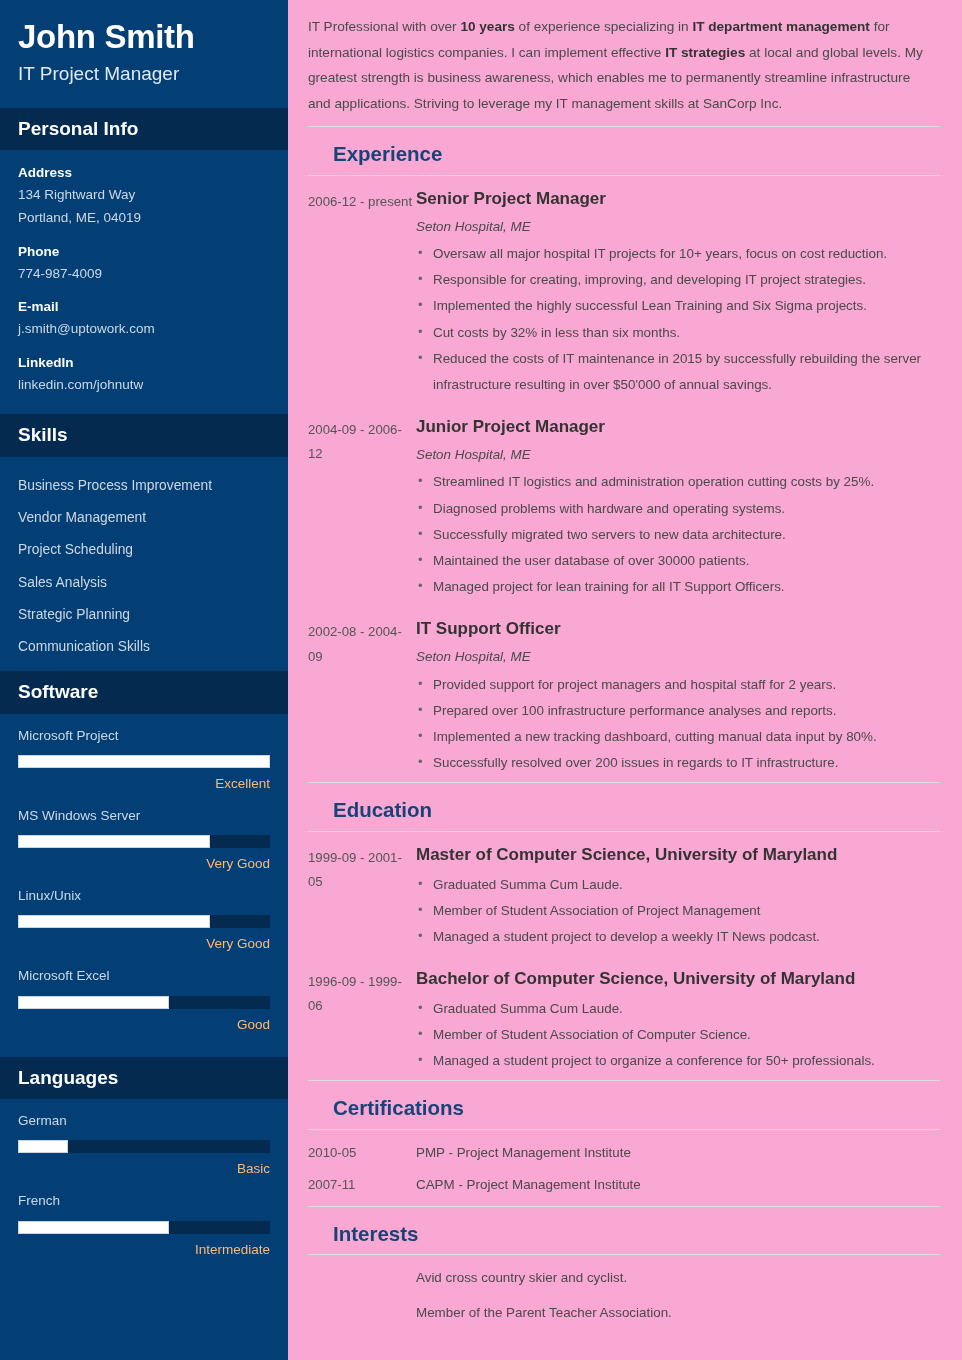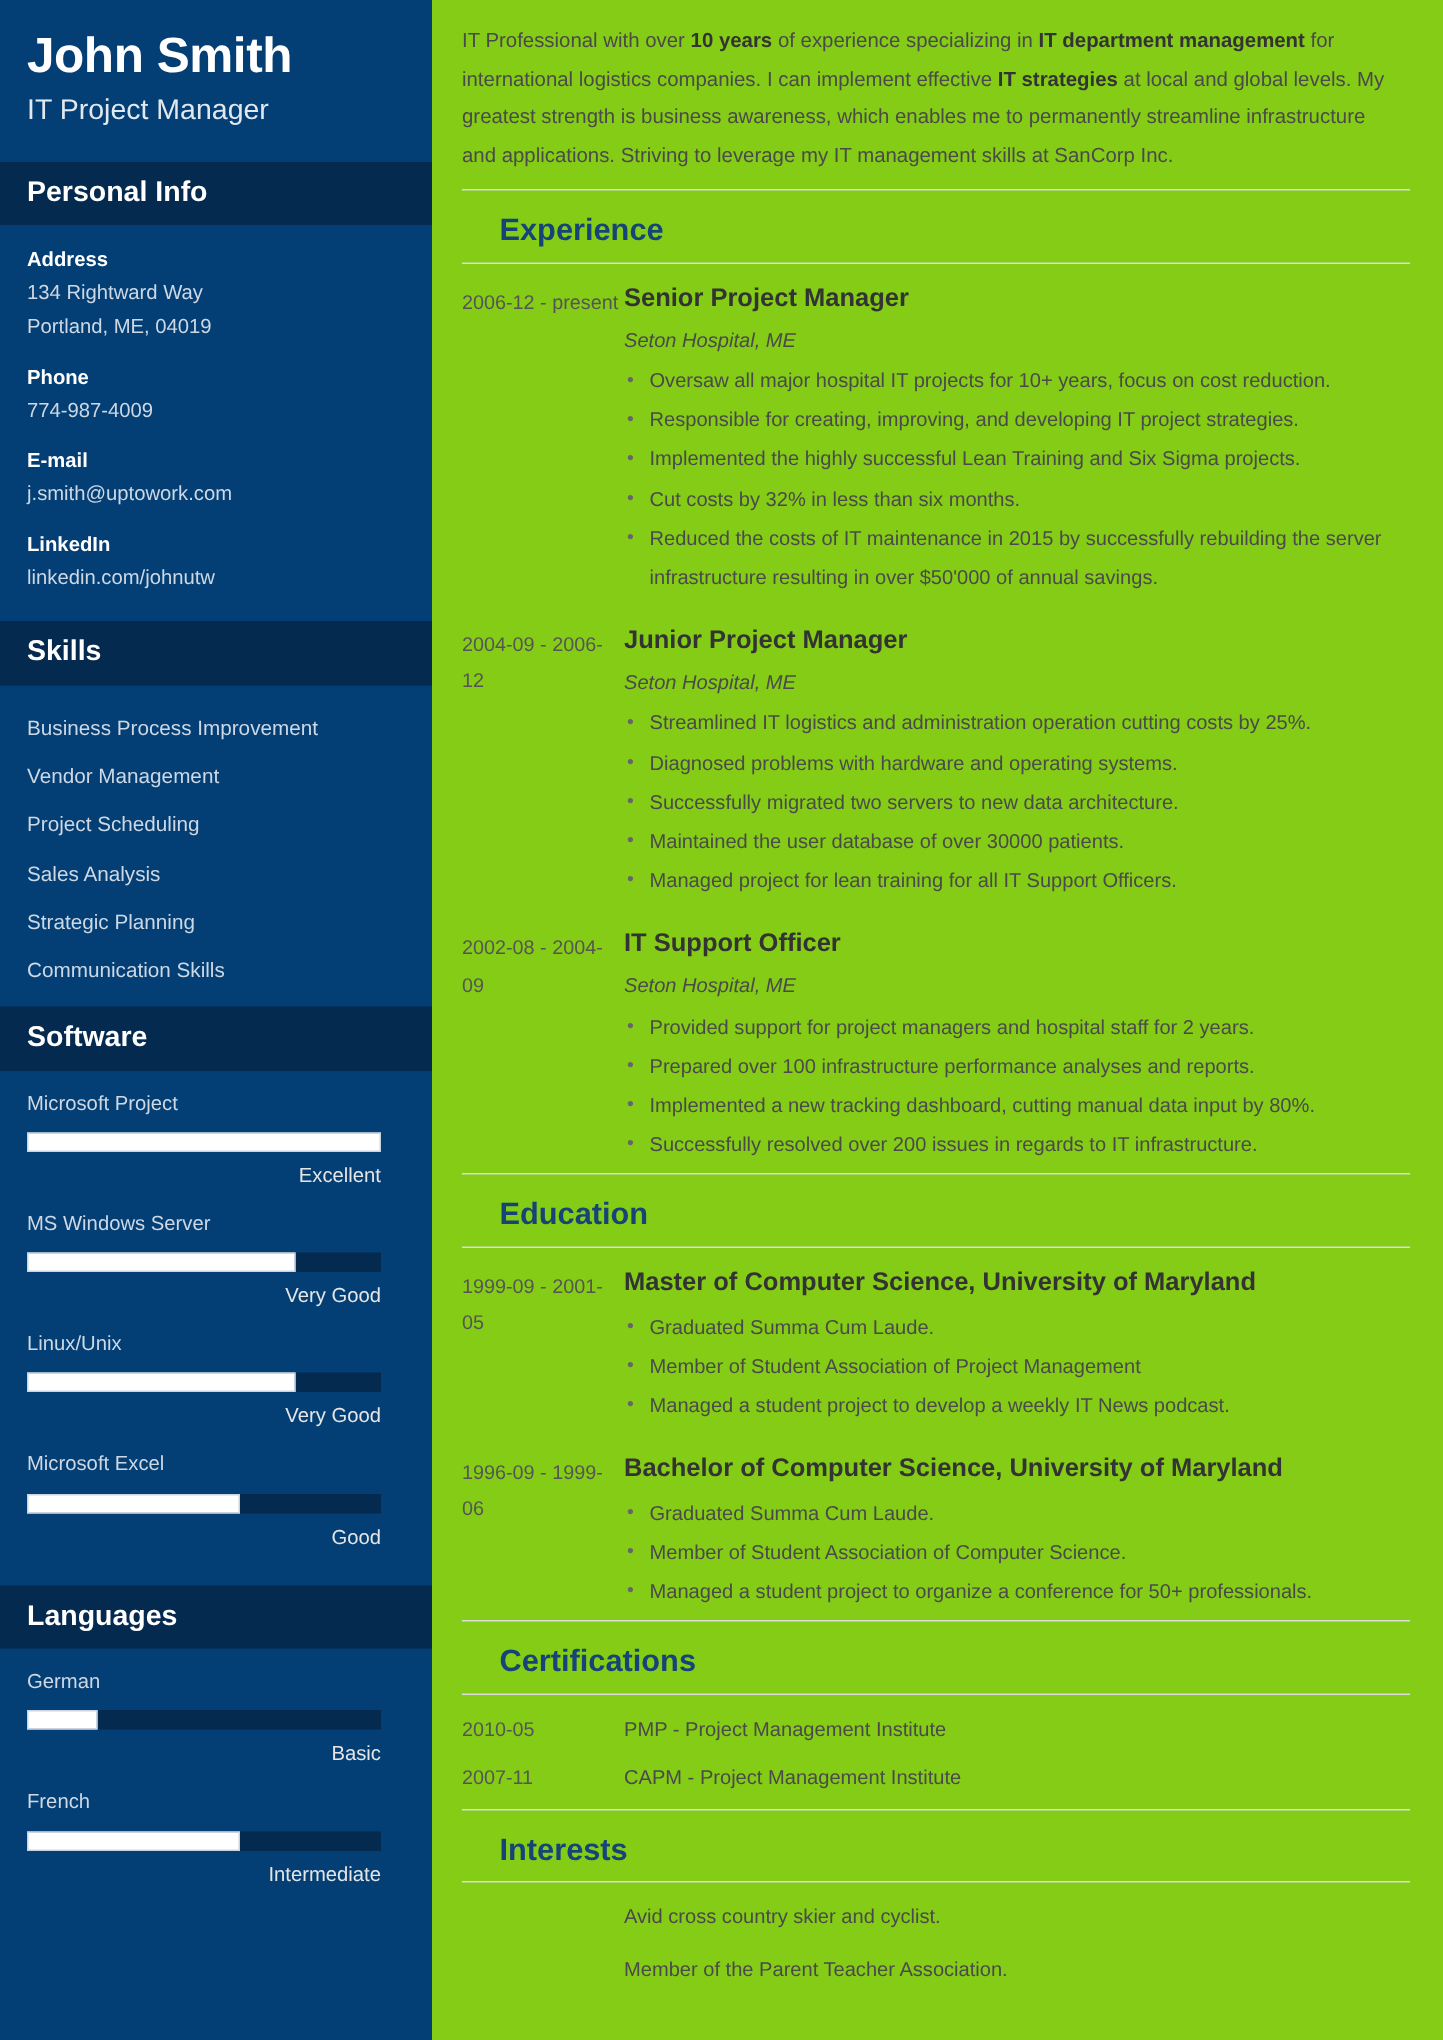--- a/index.html
+++ b/index.html
@@ -74,21 +74,21 @@
   }
 
   .skill-list { padding: 12px 18px 8px 18px; }
   .skill-item {
     font-size: 13.8px;
     color: #cdd8e4;
     line-height: 1.55;
     padding: 5.5px 0;
   }
 
-  .rating-list { padding: 12px 34px 10px 18px; }
+  .rating-list { padding: 12px 18px 10px 18px; }
   .rating-row { margin-bottom: 12px; }
   .rating-name {
     font-size: 13.5px;
     color: #cdd8e4;
     line-height: 1.5;
     margin-bottom: 9px;
   }
   .rating-track {
     position: relative;
     height: 13px;
@@ -98,29 +98,29 @@
   .rating-fill {
     position: absolute;
     left: 0; top: 0; bottom: 0;
     background: #ffffff;
     border: 1px solid #c9d4e0;
   }
   .rating-level {
     margin-top: 7px;
     text-align: right;
     font-size: 13.5px;
-    color: #e5e5e5;
+    color: #fdba74;
     line-height: 1.4;
   }
 
   
   .main {
     flex: 1 1 auto;
     padding: 14px 22px 0 20px;
-    background: #84cc16;
+    background: #f9a8d4;
   }
 
   .summary {
     font-size: 13.6px;
     line-height: 1.88;
     color: #4a4a4a;
     text-align: left;
     padding-right: 6px;
   }
   .summary b { color: #333333; font-weight: bold; }

